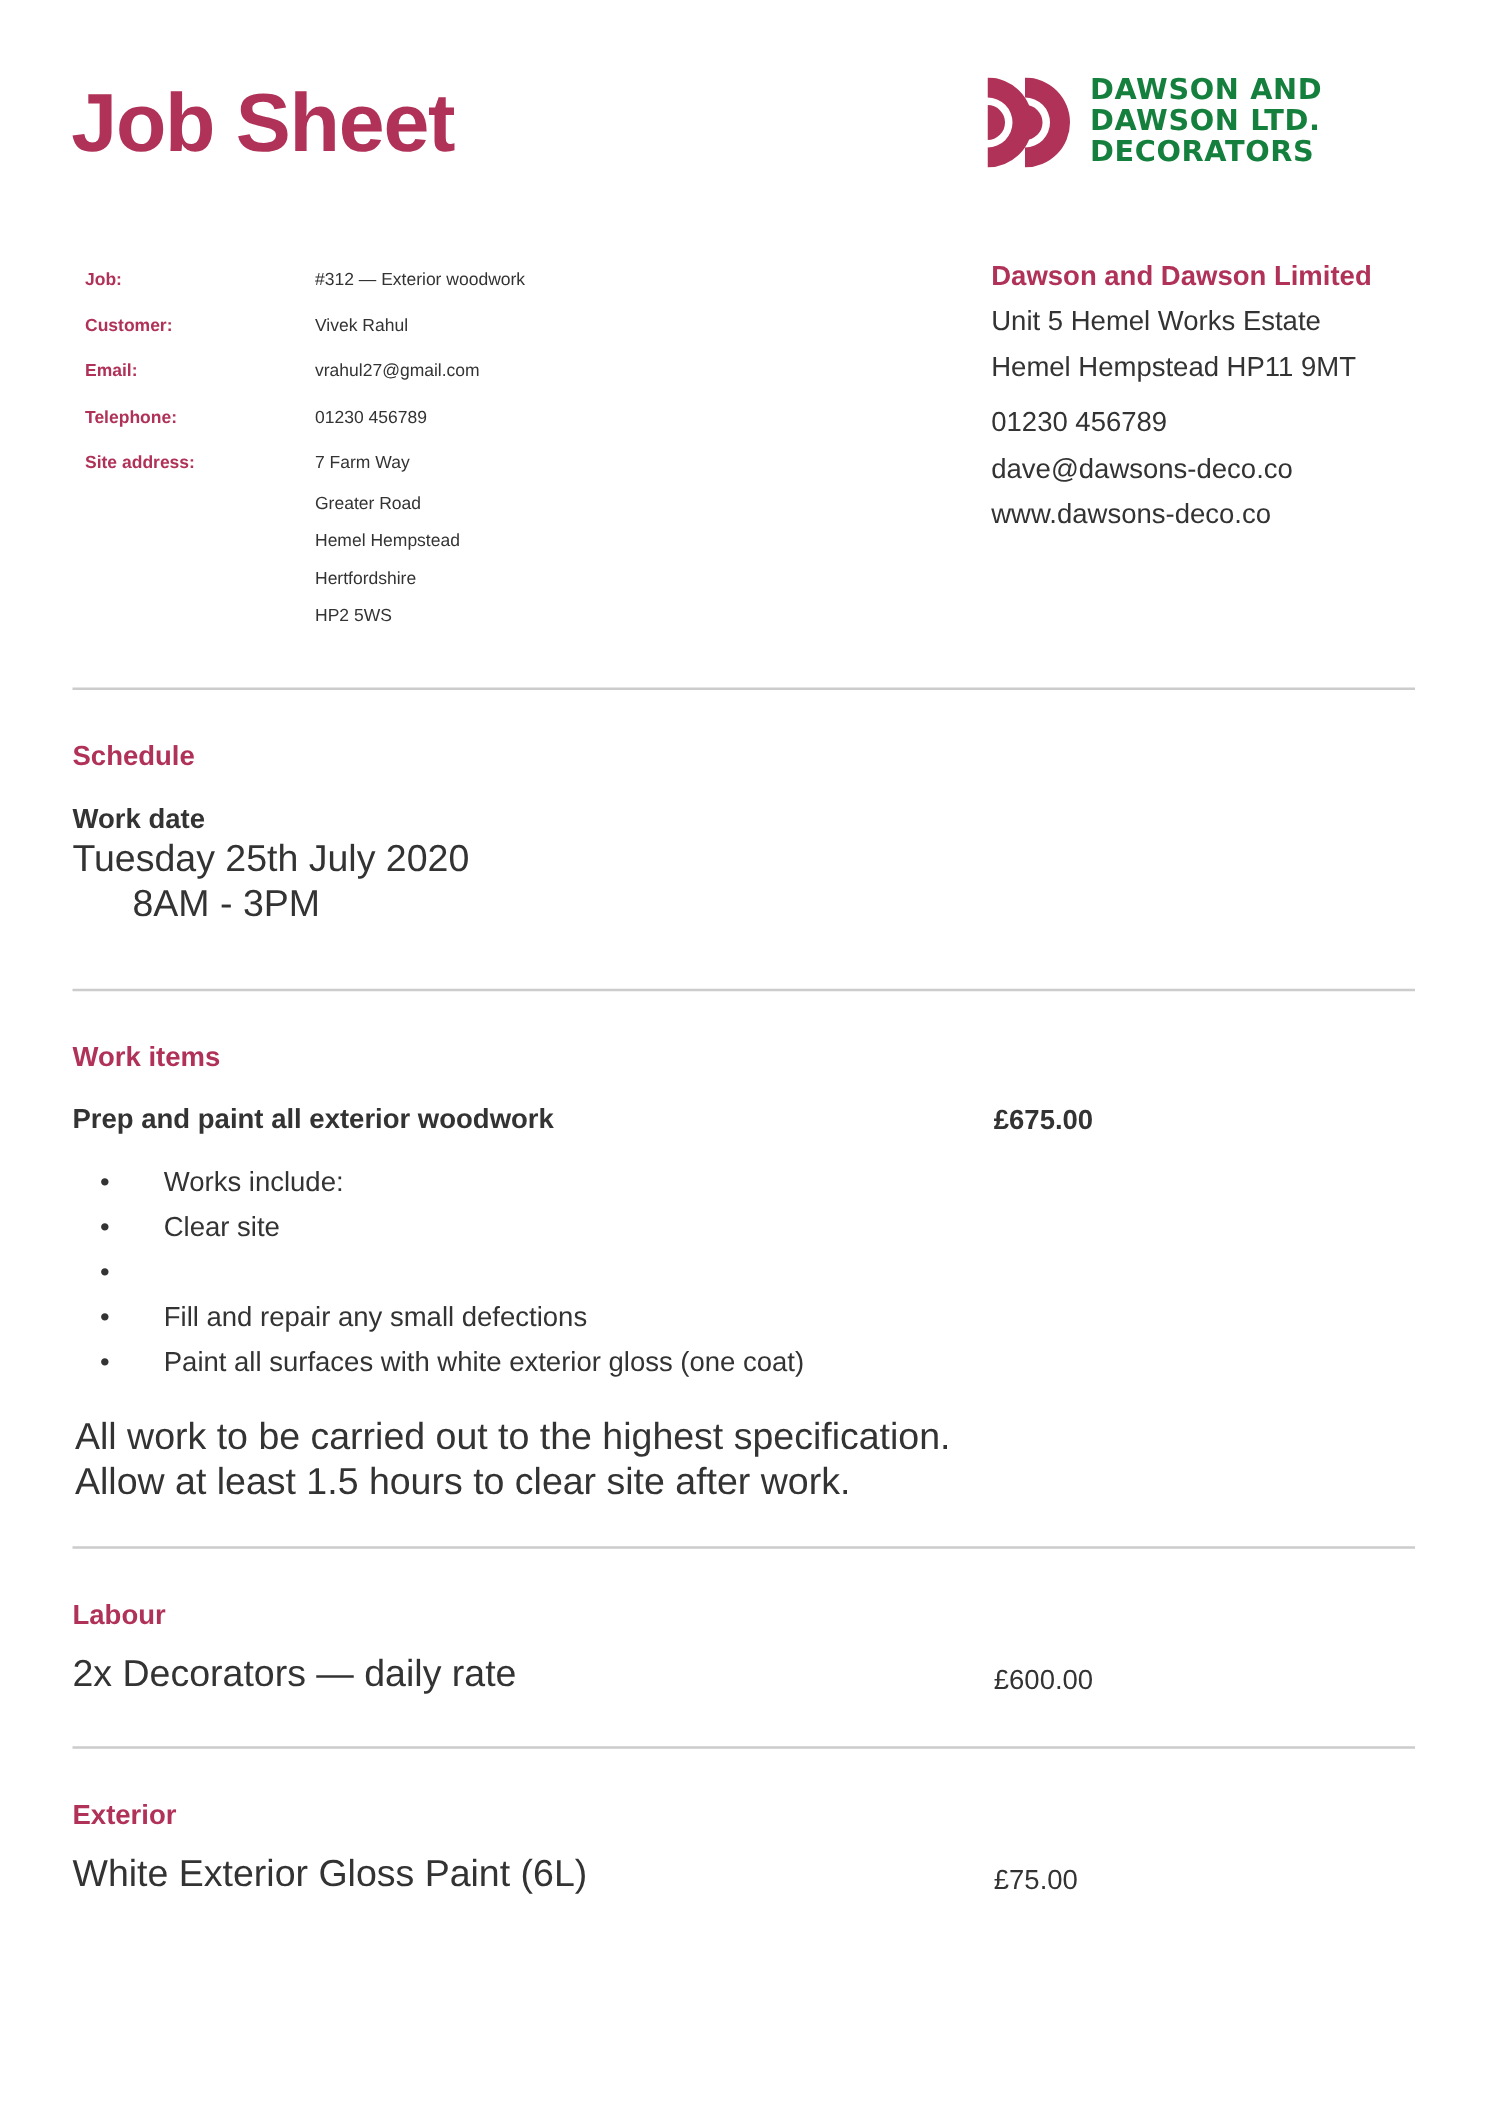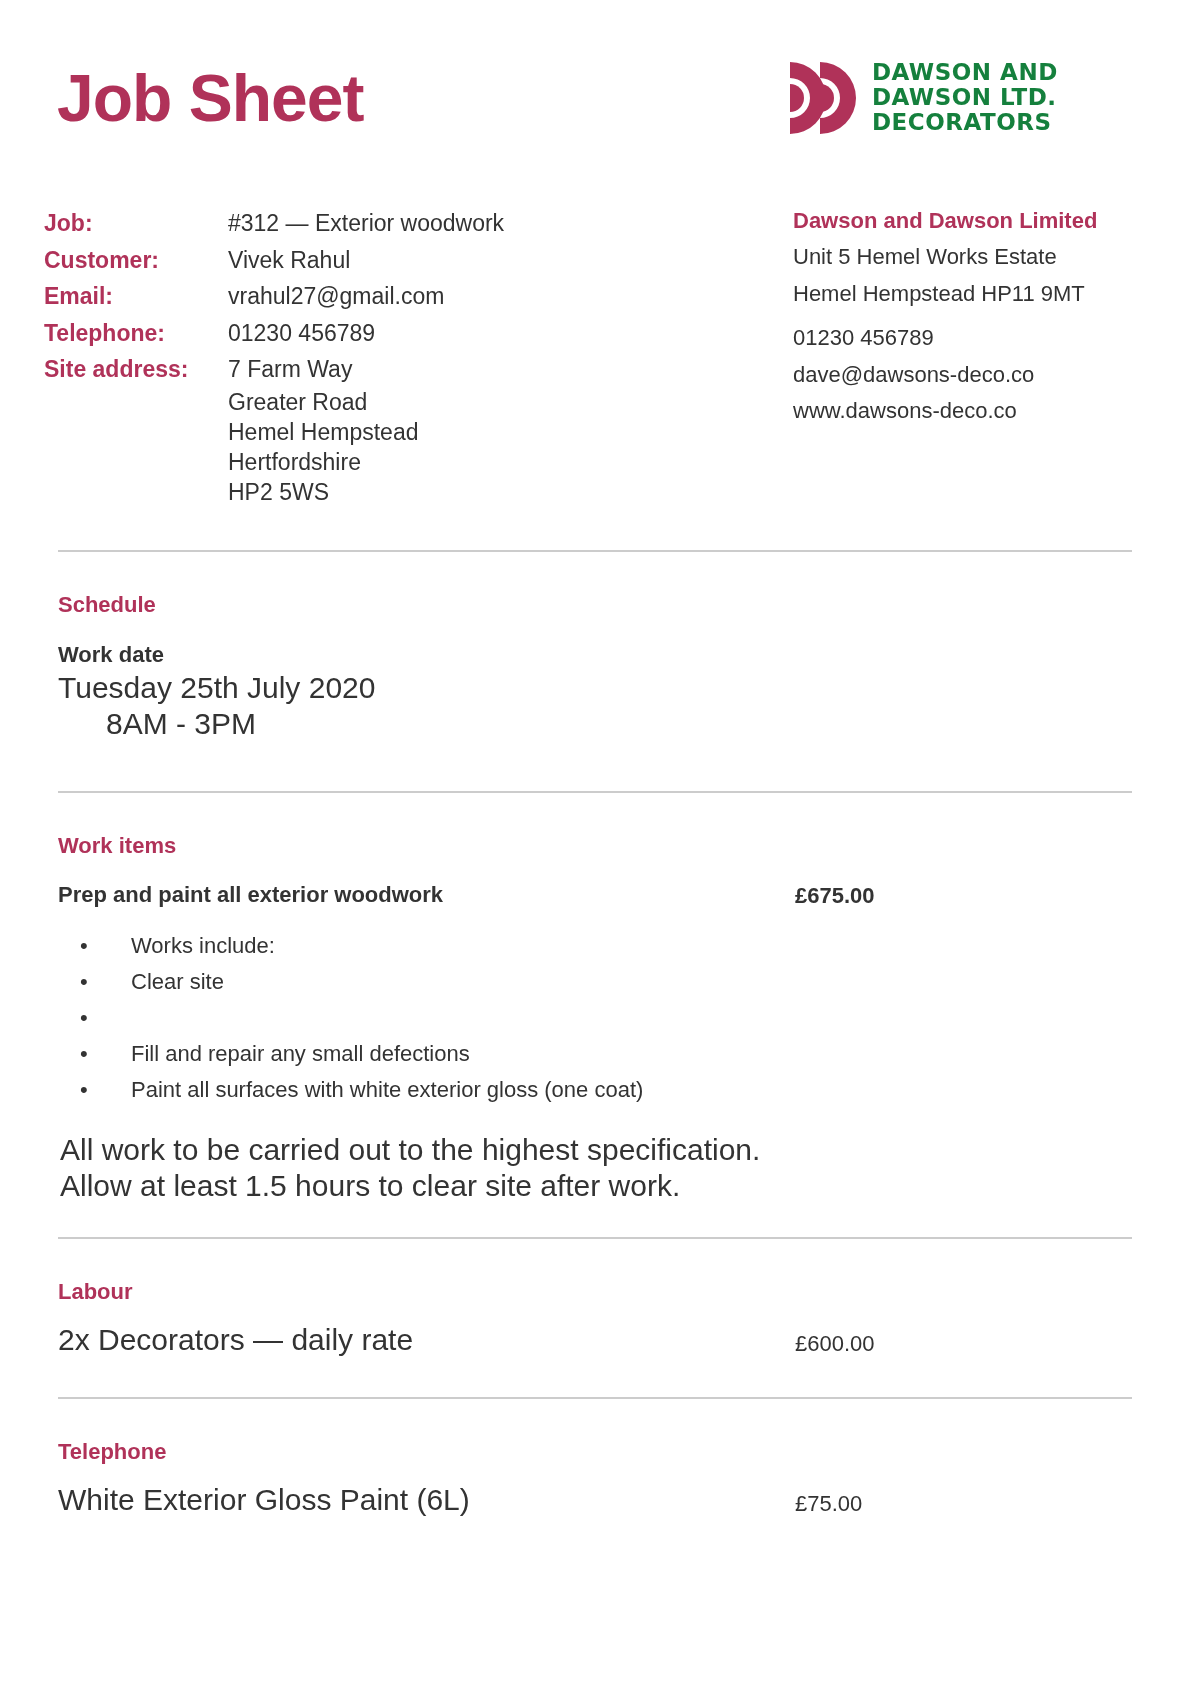--- a/index.html
+++ b/index.html
@@ -18,21 +18,21 @@
 
   .logo { left: 790px; top: 60px; width: 340px; height: 76px; }
   .logo-mark { position: absolute; left: 0; top: 2px; width: 72px; height: 72px; }
   .logo-text {
     position: absolute; left: 82px; top: 0;
     font-family: "DejaVu Sans", sans-serif; font-weight: 700;
     font-size: 23px; line-height: 25px; letter-spacing: 0.5px; color: #15803d;
   }
   .logo-text div { white-space: nowrap; }
 
-  .info { left: 44px; top: 205px; font-size: 23px; }
+  .info { left: 68px; top: 205px; font-size: 14px; }
   .info-row { display: flex; line-height: 36.5px; }
   .info-label { width: 184px; font-weight: 700; color: #b03259; }
   .info-value { color: #333; }
   .addr-lines div { line-height: 30px; }
   .addr-lines div:first-child { line-height: 36px; }
 
   .company { left: 793px; top: 203px; font-size: 22px; }
   .company .name { font-weight: 700; color: #b03259; line-height: 36px; }
   .company .line { line-height: 36.5px; }
   .company .gap { height: 8px; }
@@ -148,15 +148,15 @@
 <div class="abs plain" style="top:1168px; left:60px;">Allow at least 1.5 hours to clear site after work.</div>
 
 <div class="abs divider" style="top:1237px;"></div>
 
 <h2 class="abs section-heading" style="top:1279px;">Labour</h2>
 <div class="abs plain" style="top:1322px;">2x Decorators — daily rate</div>
 <div class="abs price" style="top:1331px;">£600.00</div>
 
 <div class="abs divider" style="top:1397px;"></div>
 
-<h2 class="abs section-heading" style="top:1439px;">Telephone</h2>
+<h2 class="abs section-heading" style="top:1439px;">Exterior</h2>
 <div class="abs plain" style="top:1482px;">White Exterior Gloss Paint (6L)</div>
 <div class="abs price" style="top:1491px;">£75.00</div>
 
 </body></html>

